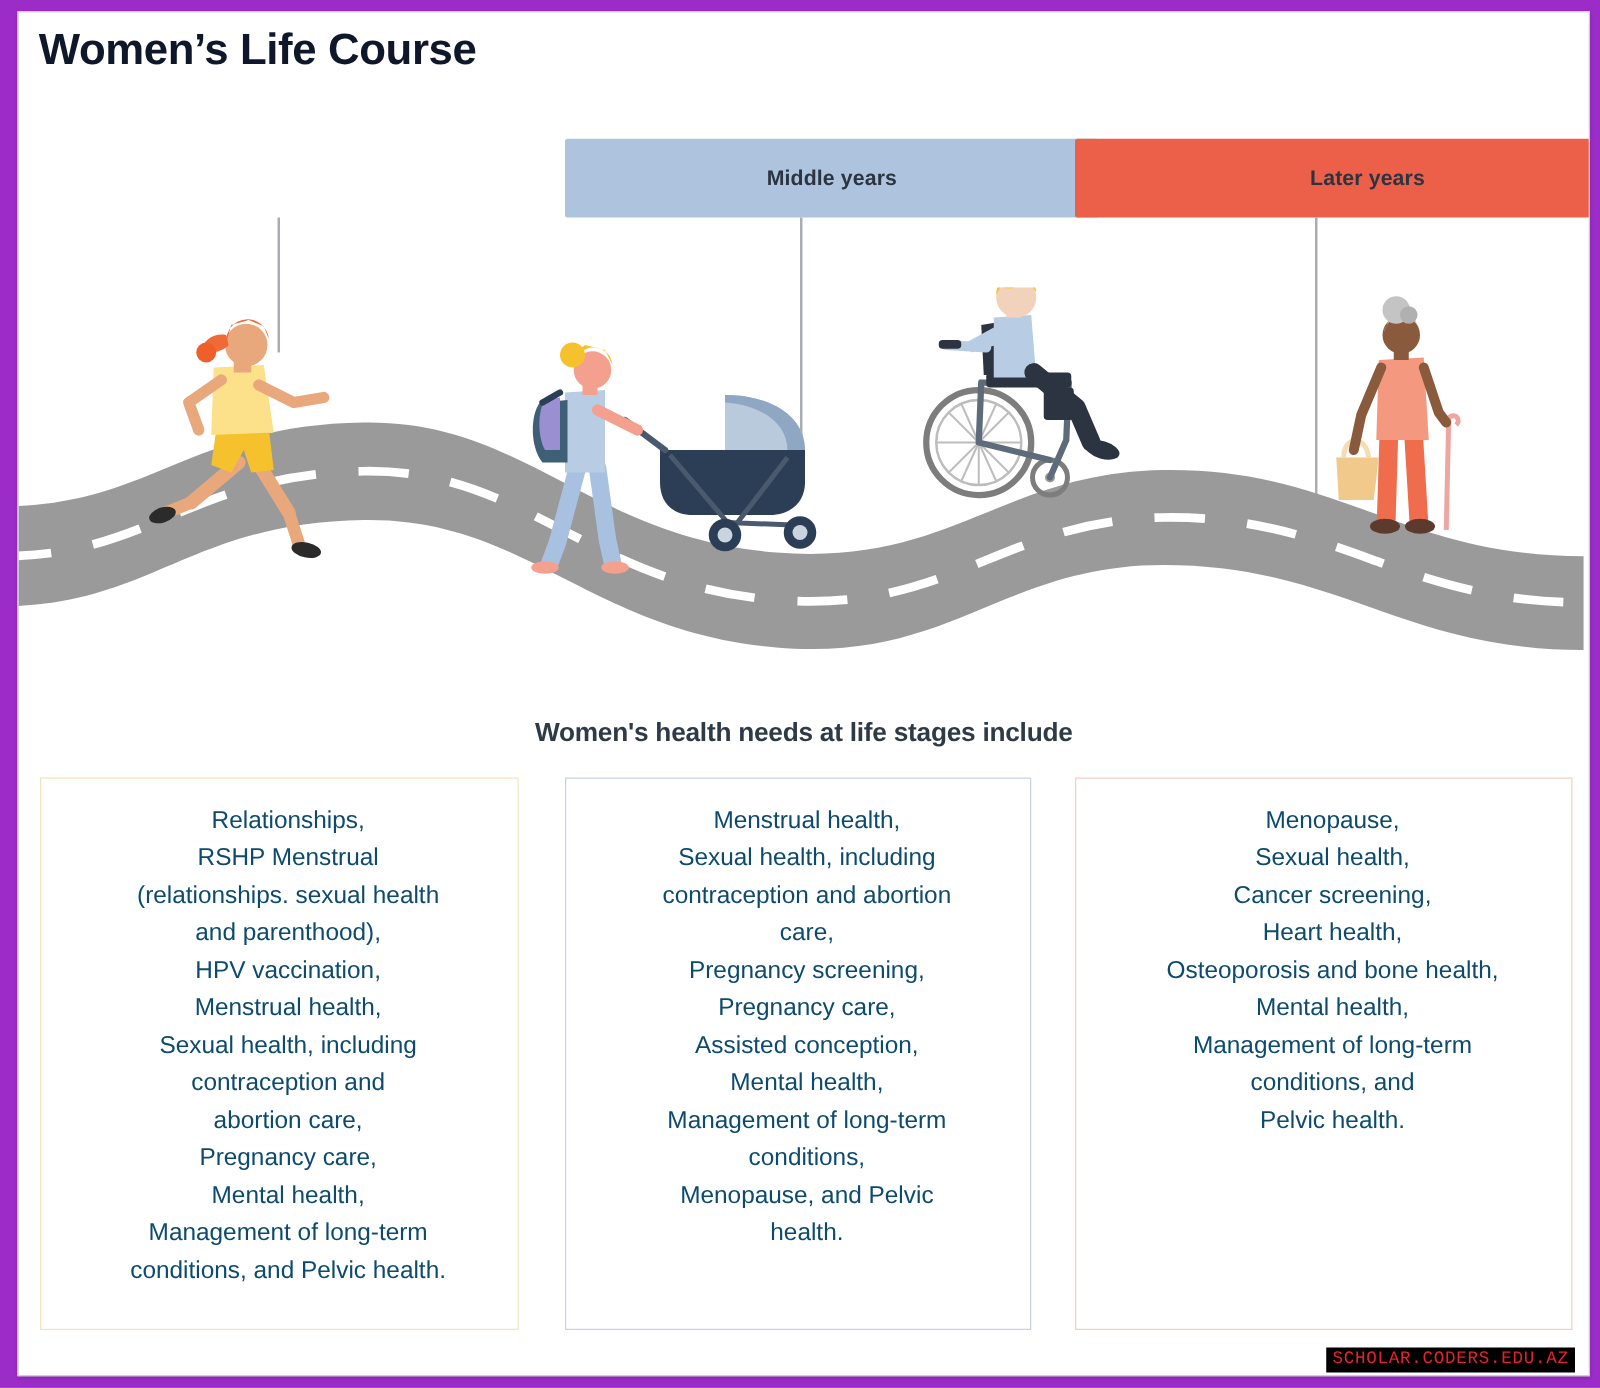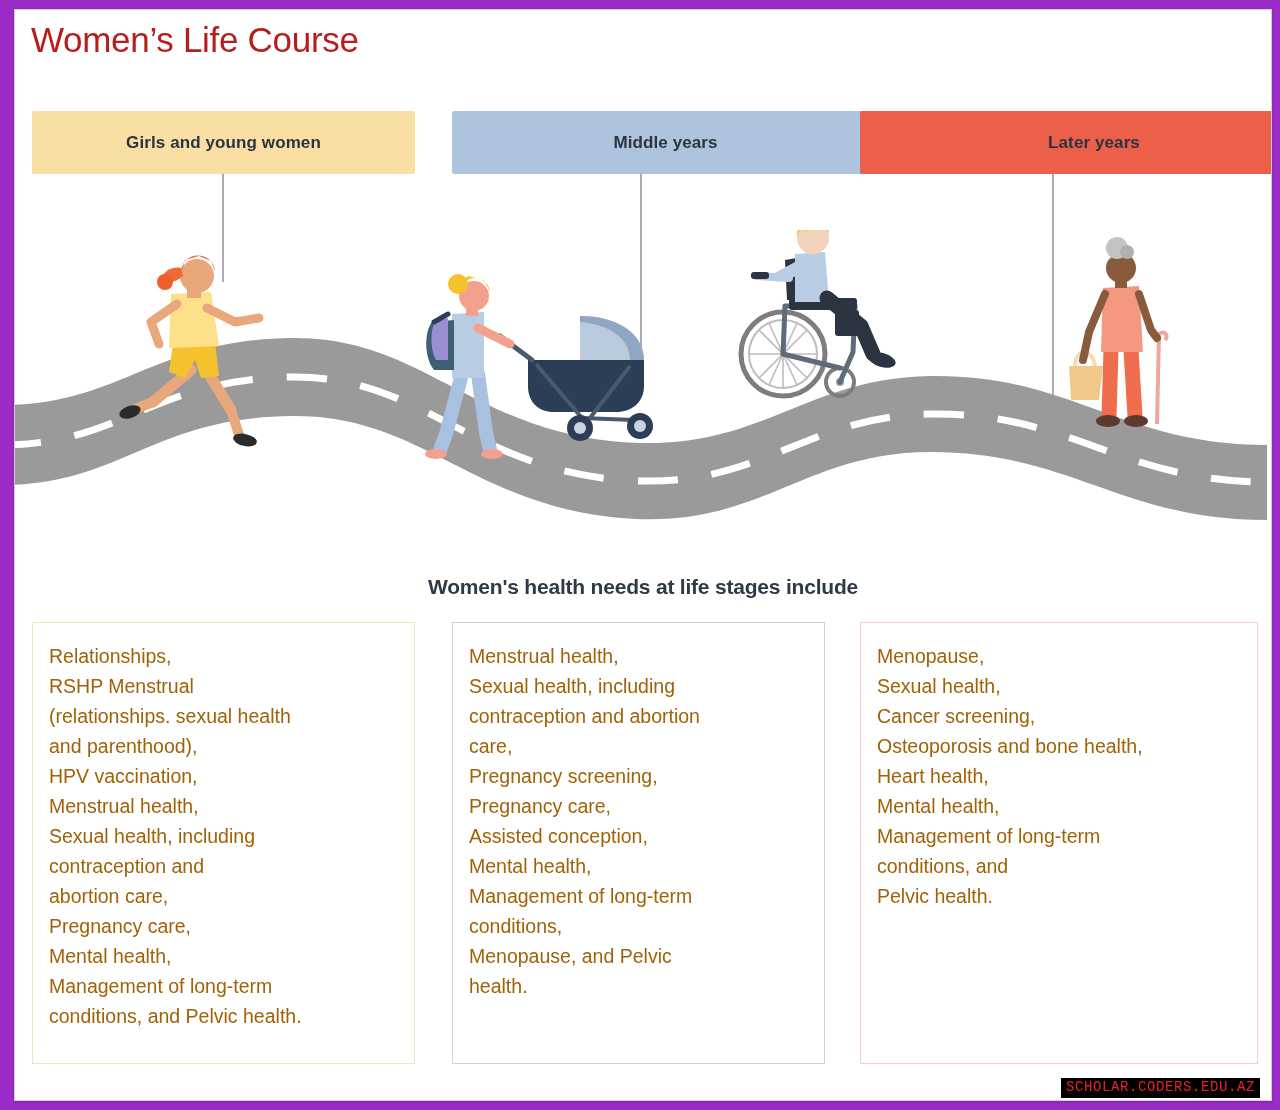--- a/index.html
+++ b/index.html
@@ -23,23 +23,23 @@
     border: 1px solid #cfcfcf;
     box-shadow: 0 1px 3px rgba(0,0,0,0.18);
     overflow: hidden;
   }
 
   
   #page-title {
     position: absolute;
     left: 16px; top: 10px;
     font-size: 35px;
-    font-weight: 400;
+    font-weight: 700;
     letter-spacing: -0.3px;
-    color: #b91c1c;
+    color: #0f172a;
   }
 
   
   .stage-box {
     position: absolute;
     height: 63px;
     border-radius: 2px;
     display: flex;
     align-items: center;
     justify-content: center;
@@ -82,21 +82,22 @@
 
   
   .needs-col {
     position: absolute;
     top: 612px;
     height: 442px;
     background: #ffffff;
     padding: 18px 2px 10px 16px;
     font-size: 19.5px;
     line-height: 30px;
-    color: #a16207;
+    color: #0c4a6e;
+    text-align: center;
   }
   #needs-col-0 { left: 17px;  width: 383px; border: 1px solid #f3e3c2; }
   #needs-col-1 { left: 437px; width: 373px; border: 1px solid #c6d3e2; }
   #needs-col-2 { left: 845px; width: 398px; border: 1px solid #f3cfc7; }
   .needs-col .line { white-space: pre-wrap; }
 
   
   #watermark {
     position: absolute;
     right: 11px; bottom: 2px;
@@ -110,21 +111,20 @@
   }
 </style>
 </head>
 <body>
 
 <div id="frame">
   <div id="card">
 
     <div id="page-title">Women’s Life Course</div>
 
-    <div class="stage-box" id="stage-box-0">Girls and young women</div>
     <div class="stage-box" id="stage-box-1">Middle years</div>
     <div class="stage-box" id="stage-box-2">Later years</div>
 
     <div class="leader-line" id="leader-0"></div>
     <div class="leader-line" id="leader-1"></div>
     <div class="leader-line" id="leader-2"></div>
 
     <div id="scene">
       <svg viewBox="0 0 1266 300" xmlns="http://www.w3.org/2000/svg">
 
@@ -288,22 +288,22 @@
         <div class="line">Mental health,</div>
         <div class="line">Management of long-term</div>
         <div class="line">conditions,</div>
         <div class="line">Menopause, and Pelvic</div>
         <div class="line">health.</div>
       </div>
     <div class="needs-col" id="needs-col-2">
         <div class="line">Menopause,</div>
         <div class="line">Sexual health,</div>
         <div class="line">Cancer screening,</div>
+        <div class="line">Heart health,</div>
         <div class="line">Osteoporosis and bone health,</div>
-        <div class="line">Heart health,</div>
         <div class="line">Mental health,</div>
         <div class="line">Management of long-term</div>
         <div class="line">conditions, and</div>
         <div class="line">Pelvic health.</div>
       </div>
 
     <div id="watermark">SCHOLAR.CODERS.EDU.AZ</div>
 
   </div>
 </div>

